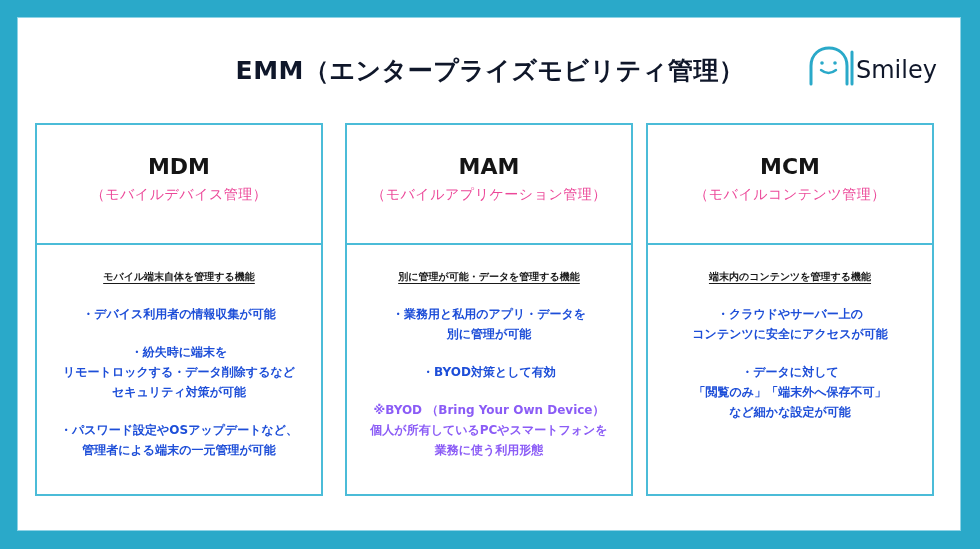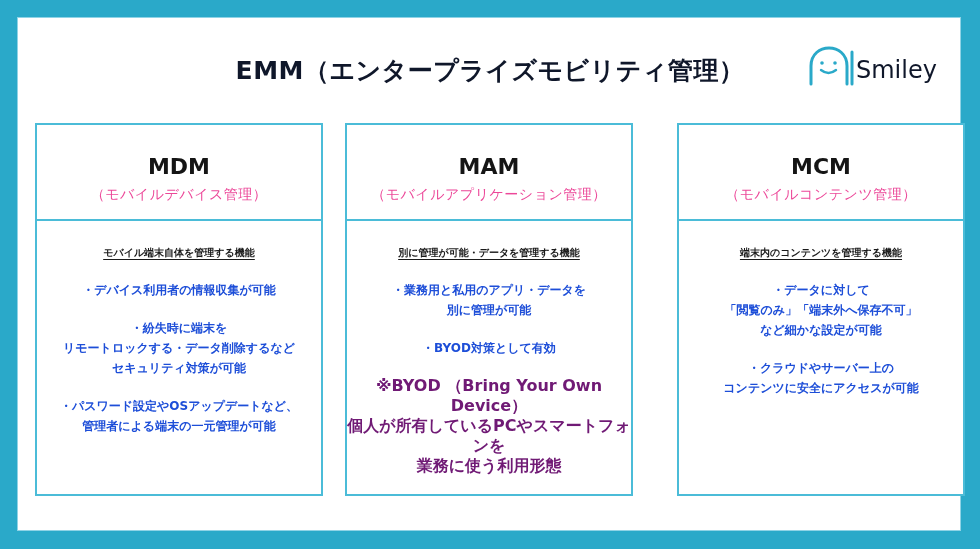--- a/index.html
+++ b/index.html
@@ -44,21 +44,21 @@
   }
   .box {
     position: absolute;
     top: 123px;
     width: 284px; height: 369px;
     border: 2px solid #4bbcd8;
     box-sizing: content-box;
     background: #fff;
   }
   .box-head {
-    height: 96px;
+    height: 120px;
     border-bottom: 2px solid #4bbcd8;
     text-align: center;
     box-sizing: border-box;
     padding-top: 28px;
   }
   .box-abbr {
     font-size: 22px;
     font-weight: bold;
     color: #151515;
     line-height: 28px;
@@ -84,24 +84,24 @@
   }
   .item {
     font-size: 12px;
     font-weight: bold;
     line-height: 20px;
     color: #1d4ed8;
     margin-bottom: 18px;
     white-space: pre-line;
   }
   .note {
-    font-size: 16px;
+    font-size: 12px;
     font-weight: bold;
     line-height: 20px;
-    color: #701a75;
+    color: #8b5cf6;
     white-space: pre-line;
     margin-top: 14px;
   }
 </style>
 </head>
 <body>
 
 <div class="panel"></div>
 
 <div class="title">EMM（エンタープライズモビリティ管理）</div>
@@ -144,26 +144,26 @@
     <div class="box-subtitle">別に管理が可能・データを管理する機能</div>
     <div class="item">・業務用と私用のアプリ・データを
 別に管理が可能</div>
     <div class="item">・BYOD対策として有効</div>
     <div class="note">※BYOD （Bring Your Own Device）
 個人が所有しているPCやスマートフォンを
 業務に使う利用形態</div>
   </div>
 </div>
 
-<div class="box" style="left:677px;">
+<div class="box" style="left:646px;">
   <div class="box-head">
     <div class="box-abbr">MCM</div>
     <div class="box-full">（モバイルコンテンツ管理）</div>
   </div>
   <div class="box-body">
     <div class="box-subtitle">端末内のコンテンツを管理する機能</div>
+    <div class="item">・クラウドやサーバー上の
+コンテンツに安全にアクセスが可能</div>
     <div class="item">・データに対して
 「閲覧のみ」「端末外へ保存不可」
 など細かな設定が可能</div>
-    <div class="item">・クラウドやサーバー上の
-コンテンツに安全にアクセスが可能</div>
   </div>
 </div>
 
 </body></html>

